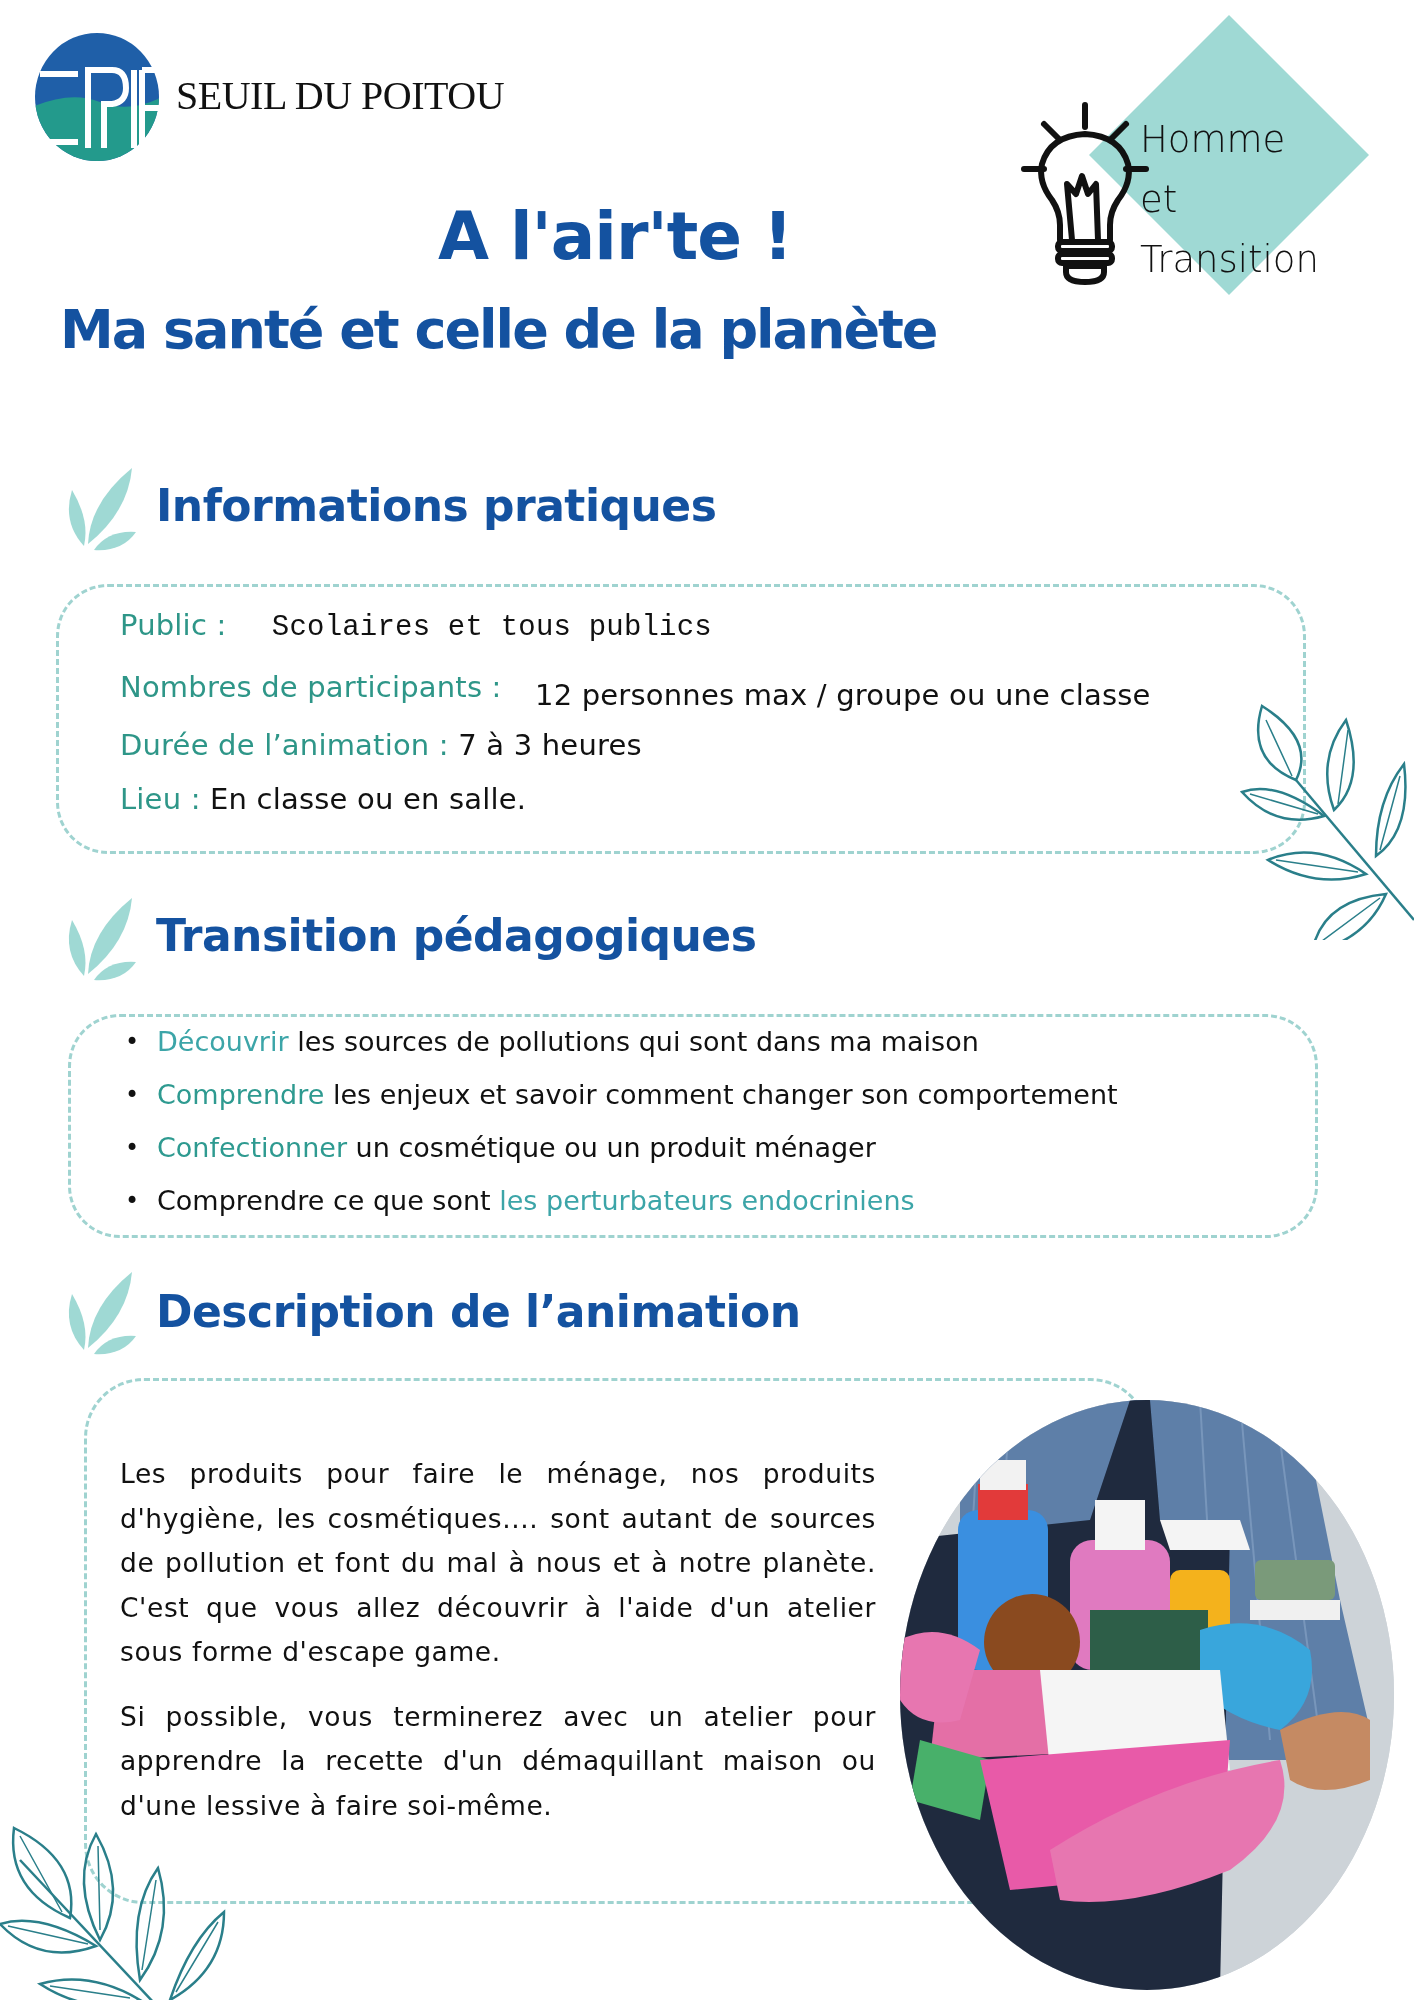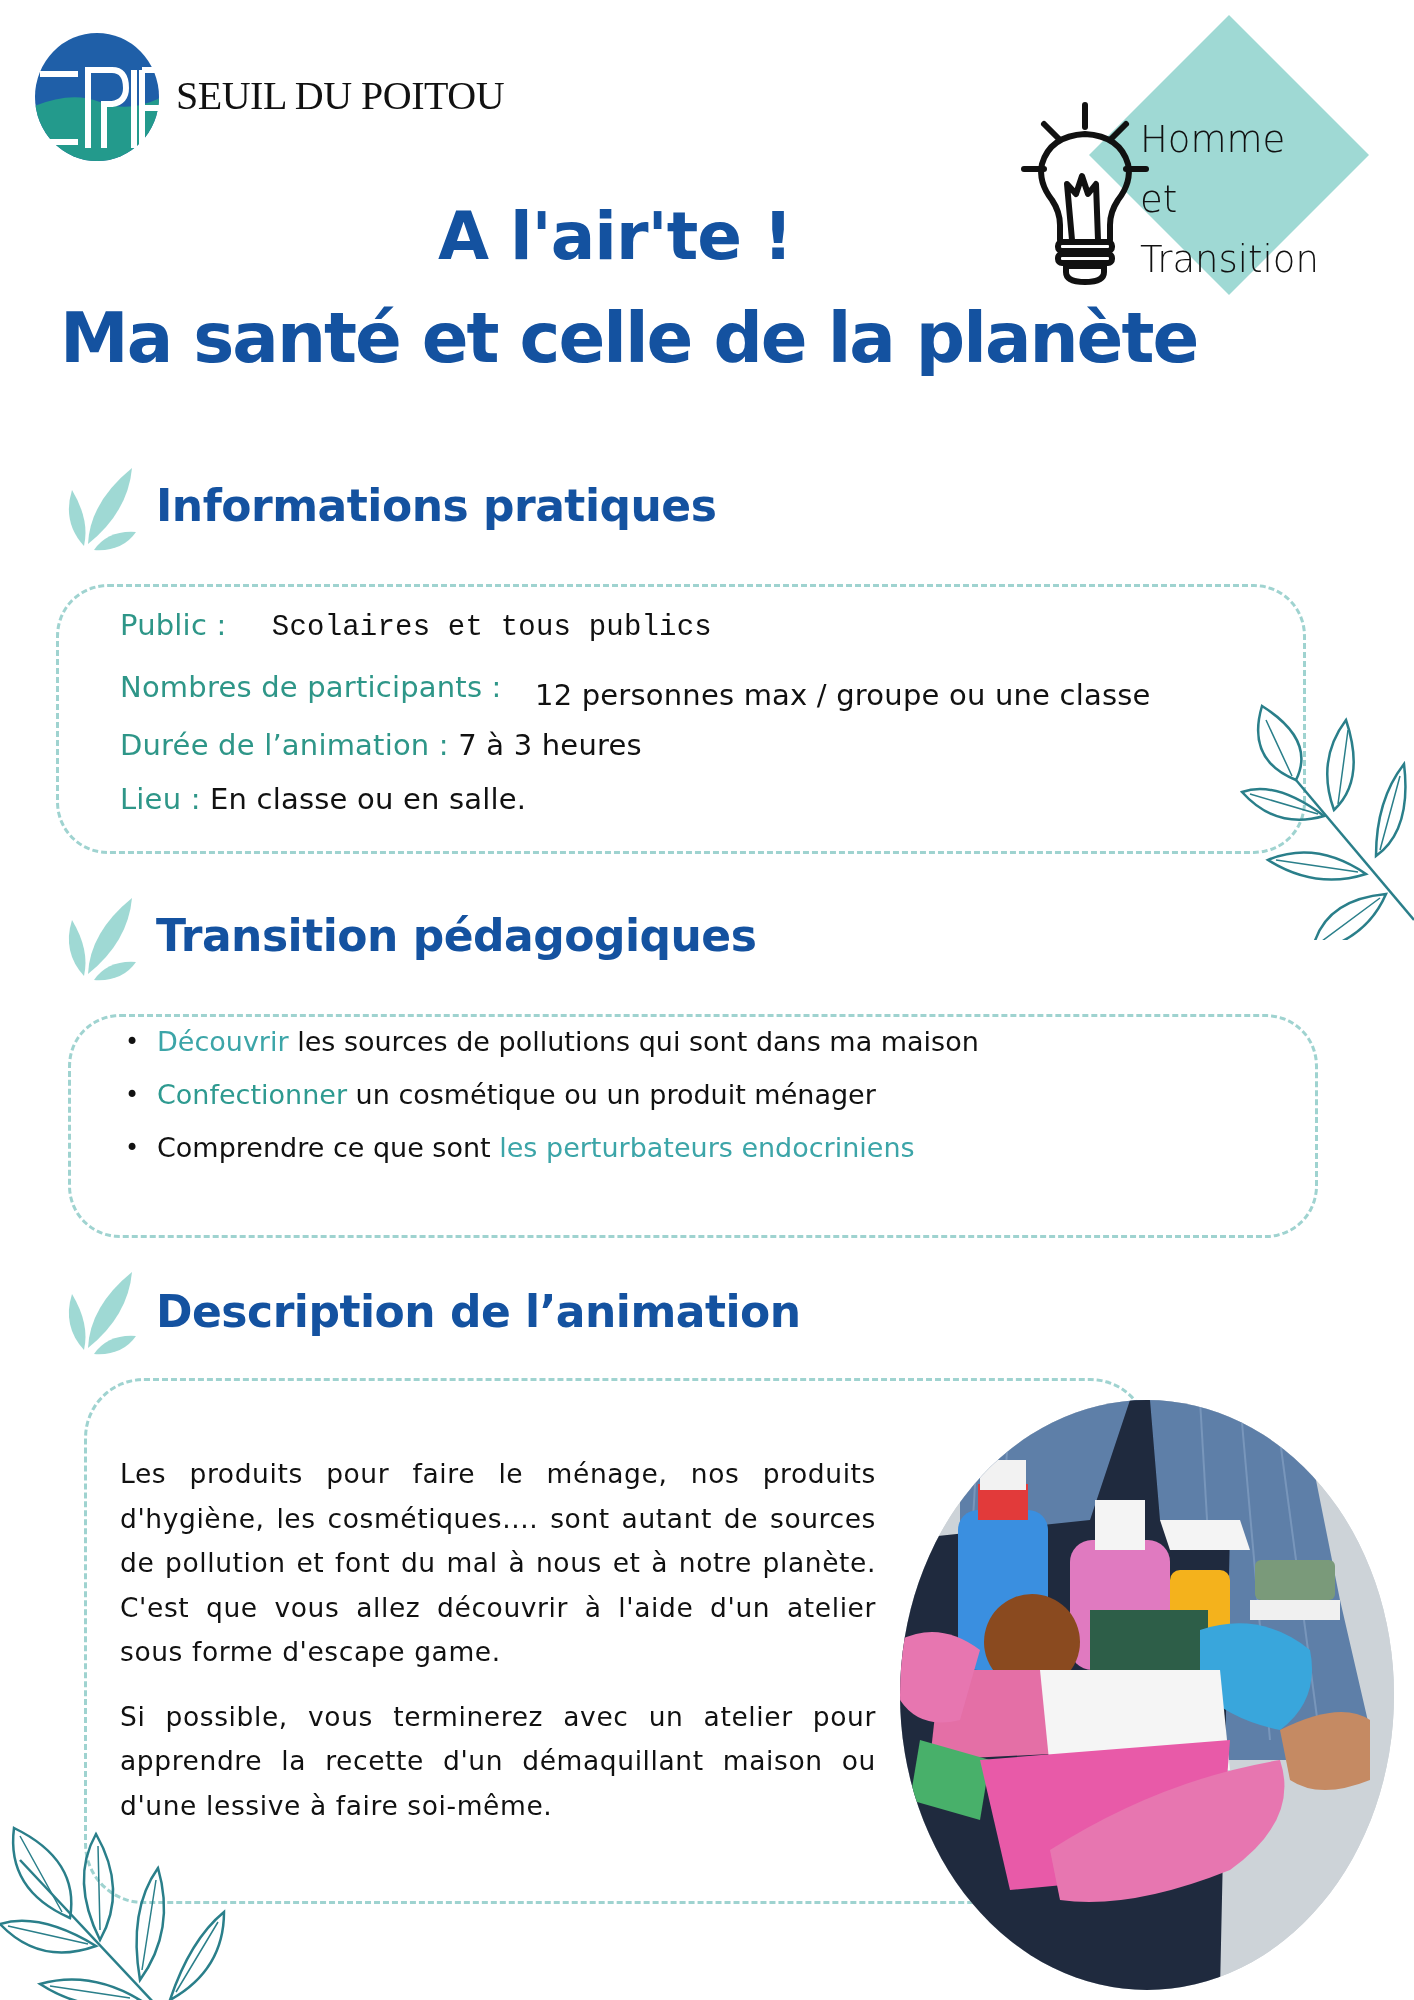--- a/index.html
+++ b/index.html
@@ -29,21 +29,21 @@
   .bulb { left: 1010px; top: 100px; width: 150px; height: 190px; }
 
   
   .title1 {
     left: 0; top: 198px; width: 1230px; text-align: center;
     font-family: "DejaVu Sans", sans-serif; font-weight: bold; font-size: 66px;
     color: #1452a0; letter-spacing: -1px;
   }
   .title2 {
     left: 60px; top: 298px; white-space: nowrap;
-    font-family: "DejaVu Sans", sans-serif; font-weight: bold; font-size: 69px;
+    font-family: "DejaVu Sans", sans-serif; font-weight: bold; font-size: 54px;
     color: #1452a0; letter-spacing: -2px;
   }
 
   
   .sec-icon { width: 78px; height: 90px; }
   .sec-title {
     font-family: "DejaVu Sans", sans-serif; font-weight: bold; font-size: 44px;
     color: #1452a0; white-space: nowrap; letter-spacing: -0.5px;
   }
 
@@ -168,20 +168,23 @@
 </svg>
 <div class="abs sec-title" style="left:156px; top:910px;">Transition pédagogiques</div>
 
 <div class="abs dash-box" style="left:68px; top:1014px; width:1244px; height:218px;"></div>
 
 <ul class="abs obj-list">
   <li class="obj-item">
     <span class="teal-light">Découvrir</span><span> les sources de pollutions qui sont dans ma maison</span>
   </li>
   <li class="obj-item">
+    <span class="teal">Comprendre</span><span> les enjeux et savoir comment changer son comportement</span>
+  </li>
+  <li class="obj-item">
     <span class="teal">Confectionner</span><span> un cosmétique ou un produit ménager</span>
   </li>
   <li class="obj-item">
     <span>Comprendre ce que sont </span><span class="teal-light">les perturbateurs endocriniens</span>
   </li>
 </ul>
 
 <svg class="abs sec-icon" style="left:62px; top:1266px;" viewBox="0 0 78 90">
   <path d="M10 28 Q0 60 22 84 Q28 58 10 28 Z" fill="#9fd9d4"></path>
   <path d="M26 82 Q28 40 70 6 Q66 50 26 82 Z" fill="#9fd9d4"></path>

